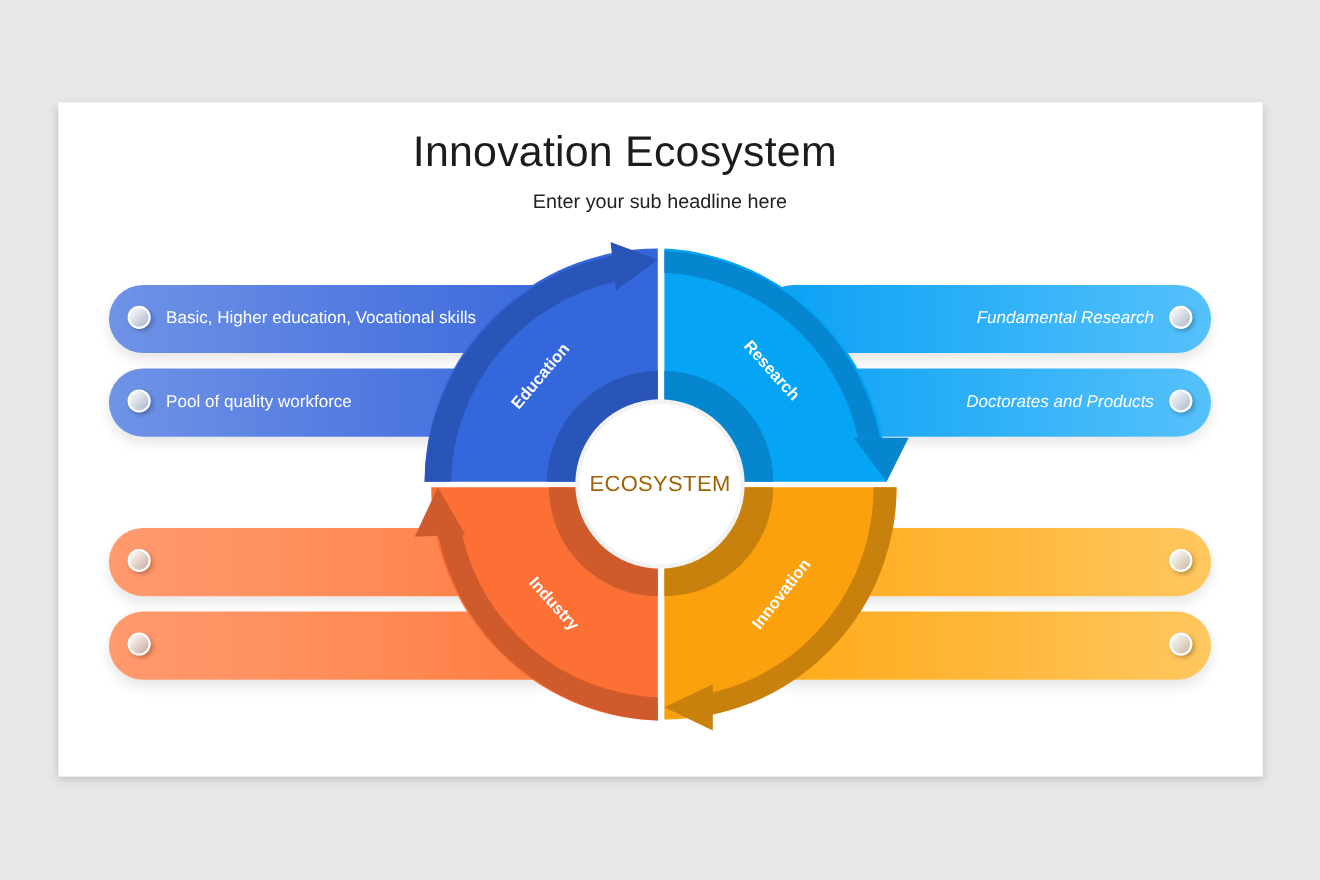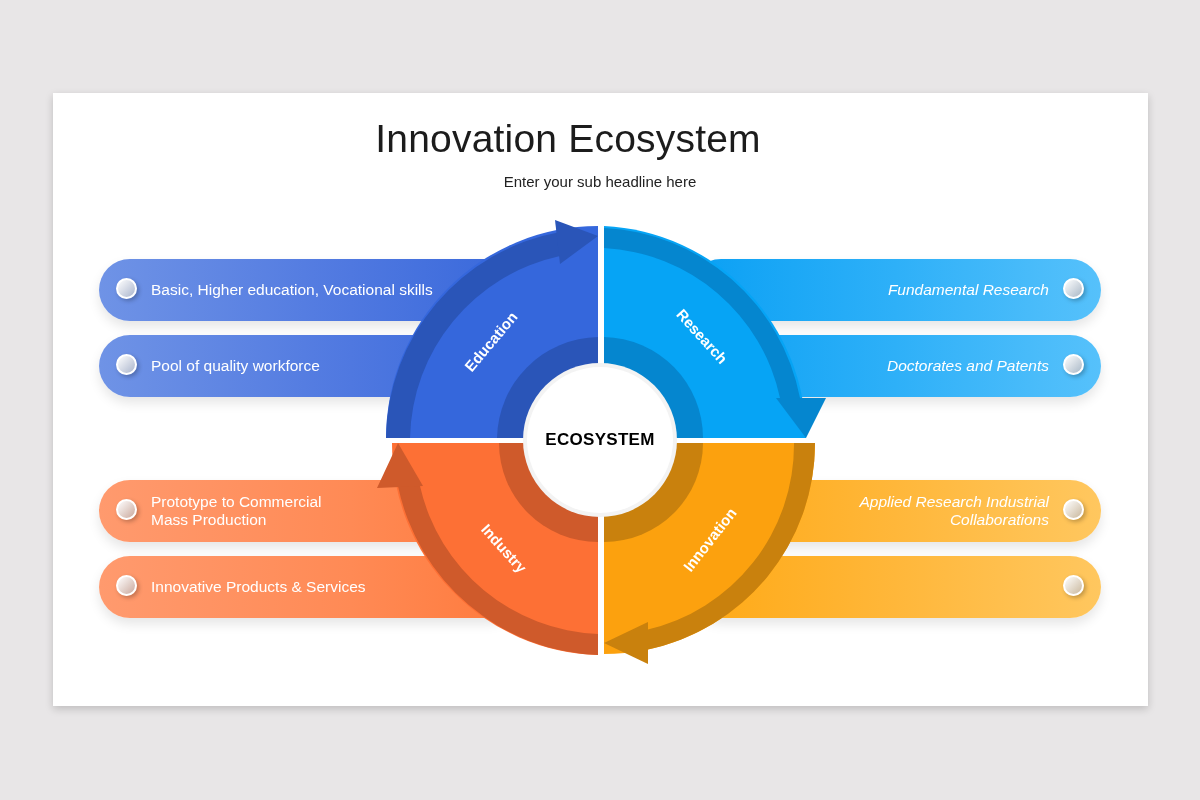--- a/index.html
+++ b/index.html
@@ -23,21 +23,21 @@
     text-align: center;
     font-size: 39px;
     color: #1c1c1c;
     font-weight: normal;
     letter-spacing: 0.2px;
   }
   .subtitle {
     position: absolute;
     left: 0; top: 173px; width: 1200px;
     text-align: center;
-    font-size: 15px;
+    font-size: 18px;
     color: #222;
   }
   .pill {
     position: absolute;
     height: 62px;
     border-radius: 31px;
     box-shadow: 0 6px 12px rgba(0,0,0,0.10);
     color: #ffffff;
     font-size: 15.5px;
     display: flex;
@@ -67,21 +67,21 @@
   .yellow-pill { background: linear-gradient(90deg, #ffa915 0%, #ffb73a 50%, #ffc75f 100%); }
   .yellow-pill .dot { background: linear-gradient(135deg, #ffffff, #c9b79c); }
 
   .wheel { position: absolute; left: 0; top: 0; width: 1200px; height: 800px; pointer-events: none; }
   .wheel .seg { pointer-events: auto; }
   .center-label {
     position: absolute;
     left: 524px; top: 364px; width: 152px; height: 152px;
     border-radius: 50%;
     display: flex; align-items: center; justify-content: center;
-    font-size: 17px; font-weight: bold; color: #000000;
+    font-size: 20px; font-weight: normal; color: #a16207;
     letter-spacing: 0.3px;
   }
 </style>
 </head>
 <body>
 
 <div class="slide"></div>
 
 <div class="title">Innovation Ecosystem</div>
 <div class="subtitle">Enter your sub headline here</div>
@@ -89,43 +89,34 @@
 <div class="pill left blue-pill" style="top:259px;">
   <span class="dot"></span>
   <span class="txt">Basic, Higher education, Vocational skills</span>
 </div>
 <div class="pill left blue-pill" style="top:335px;text-align:right;">
   <span class="dot"></span>
   <span class="txt">Pool of quality workforce</span>
 </div>
 <div class="pill left orange-pill" style="top:480px;">
   <span class="dot"></span>
-  <span class="txt">
-    <span>Prototype to Commercial</span><br>
-    <span>Mass Production</span>
-  </span>
 </div>
 <div class="pill left orange-pill" style="top:556px;">
   <span class="dot"></span>
-  <span class="txt">Innovative Products &amp; Services</span>
 </div>
 
 <div class="pill right cyan-pill" style="top:259px;">
   <span class="txt">Fundamental Research</span>
   <span class="dot"></span>
 </div>
 <div class="pill right cyan-pill" style="top:335px;">
-  <span class="txt">Doctorates and Patents</span>
+  <span class="txt">Doctorates and Products</span>
   <span class="dot"></span>
 </div>
 <div class="pill right yellow-pill" style="top:480px;">
-  <span class="txt">
-    <span>Applied Research Industrial</span><br>
-    <span>Collaborations</span>
-  </span>
   <span class="dot"></span>
 </div>
 <div class="pill right yellow-pill" style="top:556px;">
   <span class="dot"></span>
 </div>
 
 <svg class="wheel" viewBox="0 0 1200 800" width="1200" height="800">
 
   <g class="seg">
     <path d="M598,438 L386,438 A212,212 0 0 1 598,226 Z" fill="#3567dc"></path>

